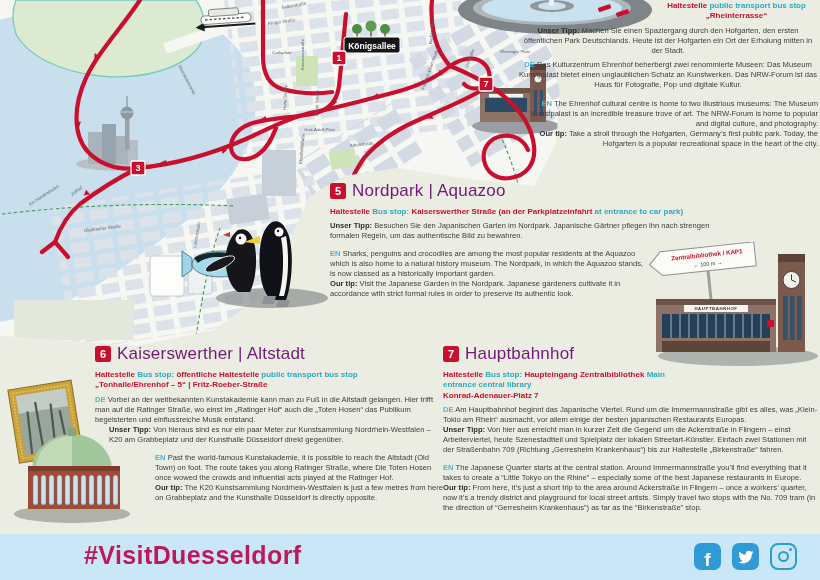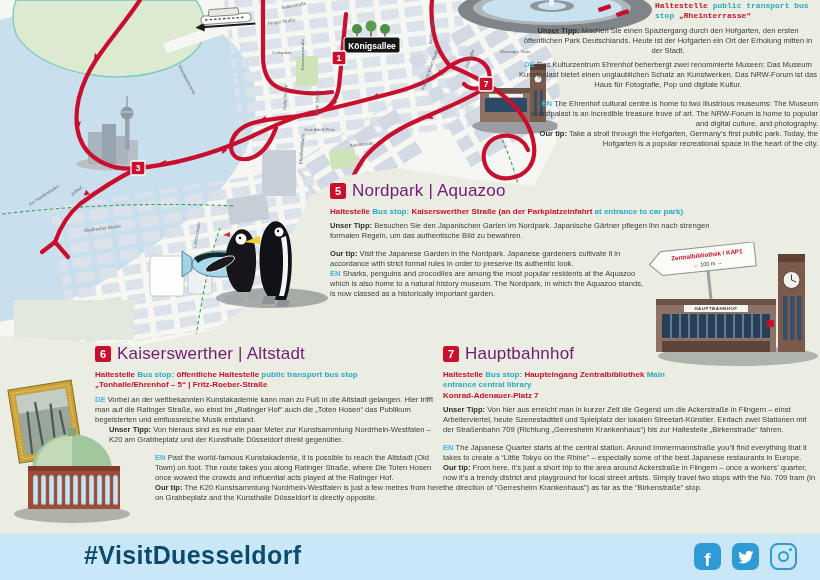--- a/index.html
+++ b/index.html
@@ -16,38 +16,38 @@
   .stop{font-size:8px;font-weight:bold;line-height:1.3;margin-top:6px;}
   .red{color:#c8102e;}
   .teal{color:#2ba9c2;}
   .p{font-size:7.6px;line-height:1.32;color:#3c3c3e;}
   .tag{color:#47b5df;font-weight:bold;}
   .tipl{color:#2e2e30;font-weight:bold;}
   .blk{margin-top:4px;}
   .gap{margin-top:8px;}
 
   .sec-rhein{left:518px;top:0;width:300px;}
-  .sec-rhein .stop{margin:1px 0 0 137px;width:163px;text-align:left;font-family:Liberation Mono, monospace;}
+  .sec-rhein .stop{margin:1px 0 0 137px;width:163px;text-align:center;}
   .sec-rhein .de{text-align:center;margin-top:4px;}
   .sec-rhein .en{text-align:right;margin-top:9px;}
 
   .sec-5{left:330px;top:181px;width:485px;}
   .sec-5 .de{width:382px;}
   .sec-5 .en{width:314px;}
 
   .sec-6{left:95px;top:344px;width:352px;}
   .sec-6 .de{width:348px;}
   .sec-6 .tip6{margin-left:14px;width:330px;}
   .sec-6 .en{margin-left:60px;width:292px;}
 
   .sec-7{left:443px;top:344px;width:375px;}
   .sec-7 .stop{width:235px;}
 
   .footer{position:absolute;left:0;top:534px;width:820px;height:46px;background:#cae7f7;}
-  .hashtag{position:absolute;left:84px;top:7px;font-size:25px;font-weight:bold;color:#0c4a6e;letter-spacing:.4px;}
+  .hashtag{position:absolute;left:84px;top:7px;font-size:25px;font-weight:bold;color:#be185d;letter-spacing:.4px;}
   .soc{position:absolute;top:9px;width:27px;height:27px;border-radius:7px;background:#2e9bd6;
        display:flex;align-items:center;justify-content:center;cursor:pointer;}
   .soc.fb{left:694px;}
   .soc.tw{left:732px;}
   .soc.ig{left:770px;background:transparent;border:2.5px solid #2e9bd6;border-radius:8px;position:absolute;}
   .fb span{color:#fff;font-weight:bold;font-size:19px;line-height:1;margin-top:5px;}
   .ig .lens{width:11px;height:11px;border:2.5px solid #2e9bd6;border-radius:50%;}
   .ig .dot{position:absolute;right:3px;top:3px;width:3px;height:3px;border-radius:50%;background:#2e9bd6;}
 </style>
 </head>
@@ -284,26 +284,26 @@
       <span class="teal">at entrance to car park)</span>
     </div>
     <div class="de blk">
       <div class="p">
         <span class="tipl">Unser Tipp:</span>
         <span>Besuchen Sie den Japanischen Garten im Nordpark. Japanische Gärtner pflegen ihn nach strengen formalen Regeln, um das authentische Bild zu bewahren.</span>
       </div>
     </div>
     <div class="en gap">
       <div class="p">
+        <span class="tag">EN</span>
+        <span>Sharks, penguins and crocodiles are among the most popular residents at the Aquazoo which is also home to a natural history museum. The Nordpark, in which the Aquazoo stands, is now classed as a historically important garden.</span>
+      </div>
+      <div class="p">
         <span class="tipl">Our tip:</span>
         <span>Visit the Japanese Garden in the Nordpark. Japanese gardeners cultivate it in accordance with strict formal rules in order to preserve its authentic look.</span>
-      </div>
-      <div class="p">
-        <span class="tag">EN</span>
-        <span>Sharks, penguins and crocodiles are among the most popular residents at the Aquazoo which is also home to a natural history museum. The Nordpark, in which the Aquazoo stands, is now classed as a historically important garden.</span>
       </div>
     </div>
   </div>
 
   <svg style="position:absolute;left:646px;top:242px;" width="172" height="128" viewBox="0 0 172 128">
     <ellipse cx="92" cy="114" rx="80" ry="10" fill="#9aa09b" opacity="0.75"></ellipse>
     <g transform="rotate(-6 60 24)">
       <rect x="60" y="28" width="3" height="36" fill="#9aa0a3"></rect>
       <path d="M4,17 L16,5 L110,5 L110,29 L16,29 Z" fill="#fbfbf7" stroke="#8a8f92" stroke-width="1"></path>
       <text x="62" y="15" text-anchor="middle" font-size="6.2" font-weight="bold" fill="#c8102e">Zentralbibliothek / KAP1</text>
@@ -417,20 +417,24 @@
     </div>
     <div class="stop">
       <span class="red">Haltestelle</span>
       <span class="teal">Bus stop:</span>
       <span class="red">Haupteingang Zentralbibliothek</span>
       <span class="teal">Main entrance central library</span><br>
       <span class="red">Konrad-Adenauer-Platz 7</span>
     </div>
     <div class="de blk">
       <div class="p">
+        <span class="tag">DE</span>
+        <span>Am Hauptbahnhof beginnt das Japanische Viertel. Rund um die Immermannstraße gibt es alles, was „Klein-Tokio am Rhein“ ausmacht, vor allem einige der besten japanischen Restaurants Europas.</span>
+      </div>
+      <div class="p">
         <span class="tipl">Unser Tipp:</span>
         <span>Von hier aus erreicht man in kurzer Zeit die Gegend um die Ackerstraße in Flingern – einst Arbeiterviertel, heute Szenestadtteil und Spielplatz der lokalen Streetart-Künstler. Einfach zwei Stationen mit der Straßenbahn 709 (Richtung „Gerresheim Krankenhaus“) bis zur Haltestelle „Birkenstraße“ fahren.</span>
       </div>
     </div>
     <div class="en gap">
       <div class="p">
         <span class="tag">EN</span>
         <span>The Japanese Quarter starts at the central station. Around Immermannstraße you’ll find everything that it takes to create a “Little Tokyo on the Rhine” – especially some of the best Japanese restaurants in Europe.</span>
       </div>
       <div class="p">

